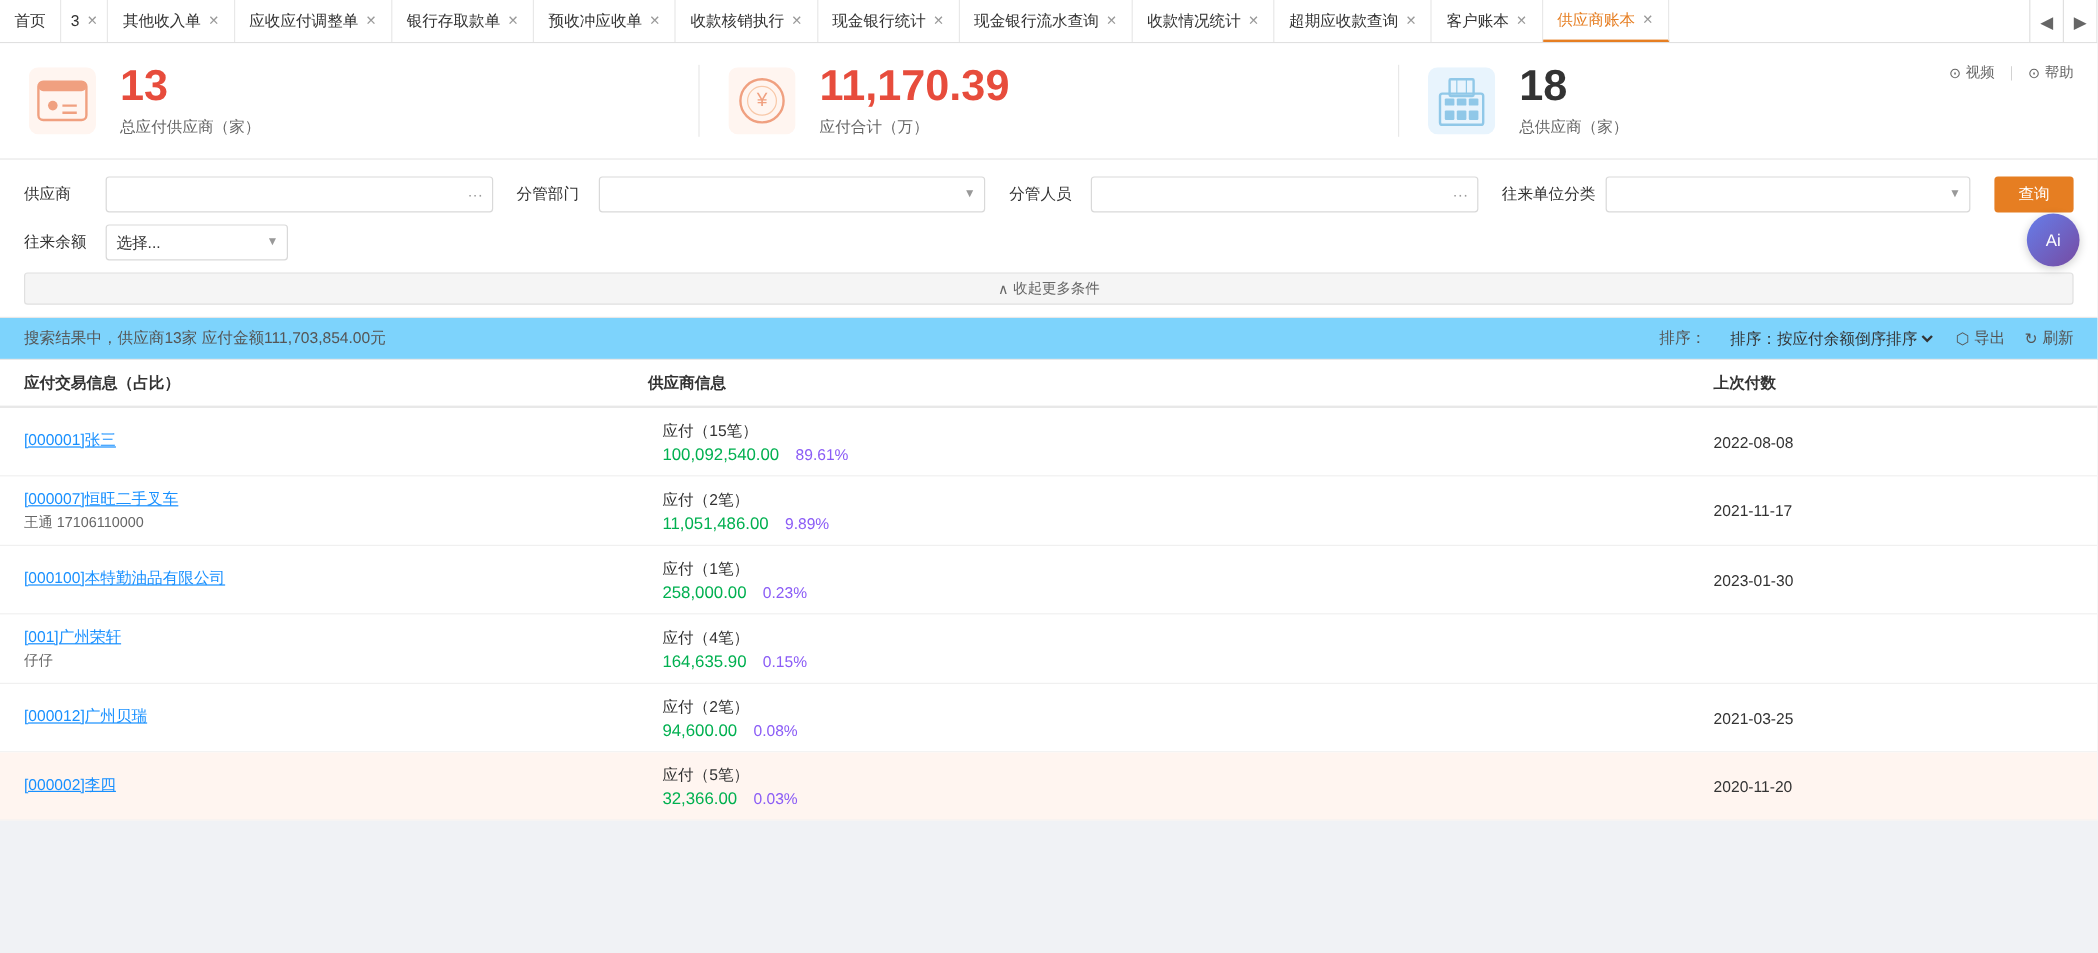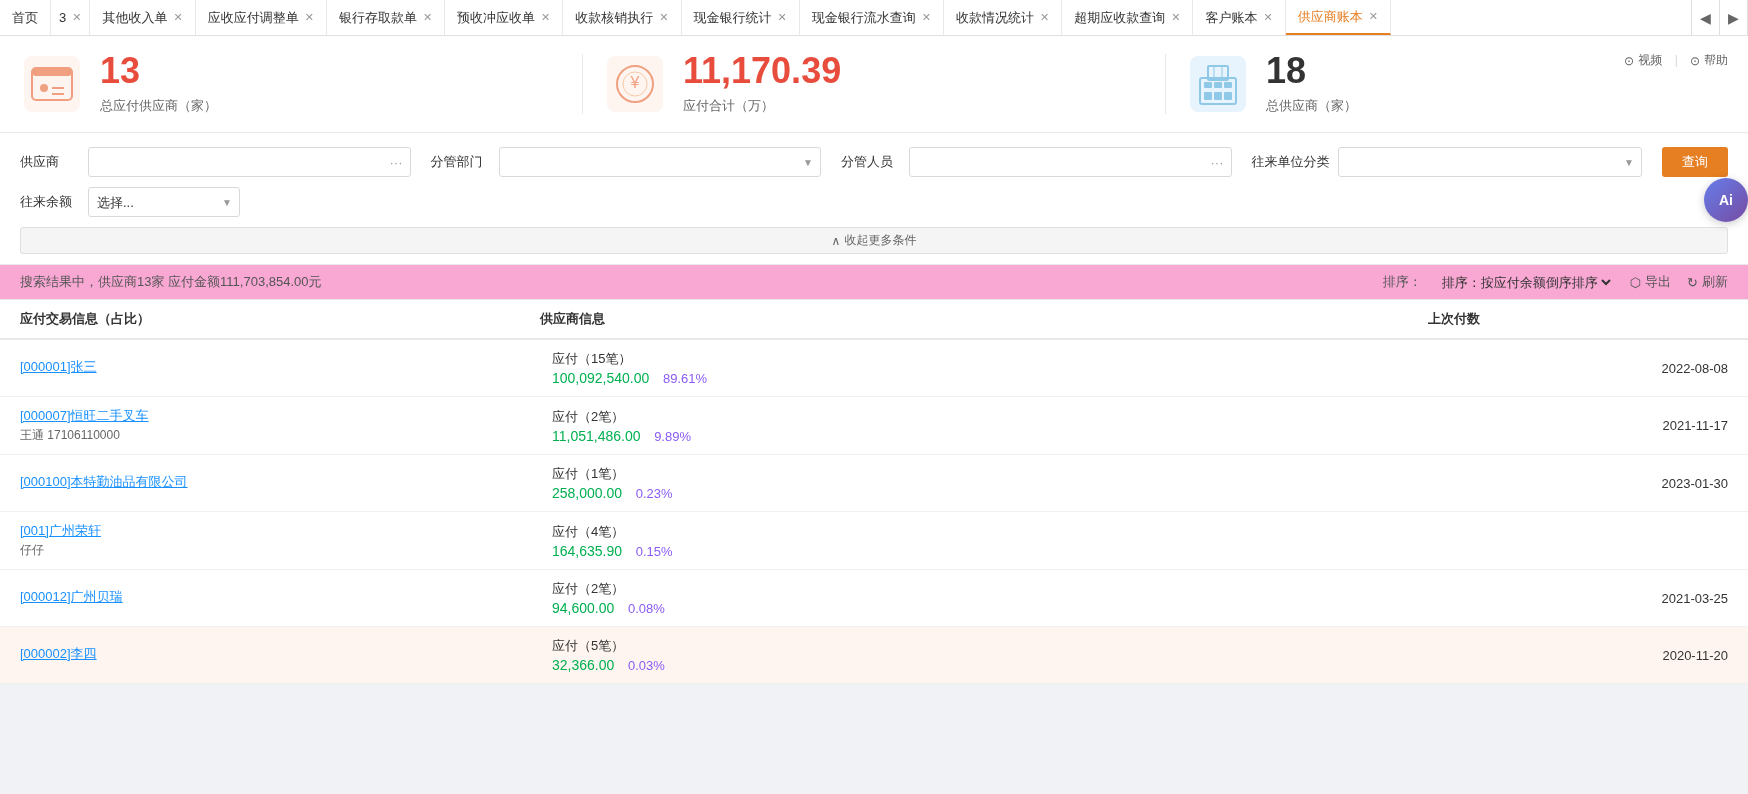--- a/index.html
+++ b/index.html
@@ -34,47 +34,47 @@
     .filter-select-wrapper { flex: 1; position: relative; display: flex; align-items: center; }
     .filter-select-wrapper select { width: 100%; height: 30px; border: 1px solid #d9d9d9; border-radius: 3px; padding: 0 26px 0 8px; font-size: 13px; color: #333; appearance: none; background: #fff; cursor: pointer; outline: none; }
     .filter-select-wrapper .chev { position: absolute; right: 8px; top: 50%; transform: translateY(-50%); color: #999; font-size: 10px; pointer-events: none; }
     .filter-input-wrapper { flex: 1; position: relative; display: flex; align-items: center; }
     .filter-input-wrapper input { width: 100%; height: 30px; border: 1px solid #d9d9d9; border-radius: 3px; padding: 0 26px 0 8px; font-size: 13px; color: #999; outline: none; }
     .filter-input-wrapper .dots { position: absolute; right: 8px; top: 50%; transform: translateY(-50%); color: #999; font-size: 13px; cursor: pointer; }
     .query-btn { background: #e67e22; color: #fff; border: none; border-radius: 3px; padding: 0 20px; height: 30px; font-size: 13px; cursor: pointer; white-space: nowrap; }
     .collapse-btn { display: flex; align-items: center; justify-content: center; margin: 0 auto; cursor: pointer; color: #666; font-size: 12px; background: #f5f5f5; border: 1px solid #e0e0e0; border-radius: 3px; padding: 4px 16px; }
 
     
-    .result-bar { display: flex; align-items: center; justify-content: space-between; padding: 8px 20px; background: #f9a8d4; border-bottom: 1px solid #e8e8e8; font-size: 13px; color: #555; }
+    .result-bar { display: flex; align-items: center; justify-content: space-between; padding: 8px 20px; background: #7dd3fc; border-bottom: 1px solid #e8e8e8; font-size: 13px; color: #555; }
     .result-bar .left { }
     .result-bar .right { display: flex; align-items: center; gap: 16px; }
     .sort-label { font-size: 13px; color: #555; }
     .sort-select { font-size: 13px; color: #333; border: none; background: transparent; cursor: pointer; }
     .action-btn { display: flex; align-items: center; gap: 4px; cursor: pointer; color: #555; font-size: 13px; }
 
     
     .table-container { background: #fff; margin: 0; }
     .table-header { display: grid; grid-template-columns: 520px 1fr 300px; padding: 10px 20px; border-bottom: 2px solid #e8e8e8; font-size: 13px; font-weight: bold; color: #333; background: #fff; }
     .table-row { display: grid; grid-template-columns: 520px 1fr 300px; padding: 10px 20px; border-bottom: 1px solid #f0f0f0; font-size: 13px; align-items: center; gap: 12px; }
     .table-row.highlight { background: #fff5f0; }
     .supplier-link { color: #1890ff; text-decoration: underline; cursor: pointer; display: block; margin-bottom: 2px; }
     .supplier-sub { color: #666; font-size: 12px; }
     .pay-info { }
     .pay-label { color: #333; font-size: 13px; margin-bottom: 2px; }
     .pay-amount { color: #00b050; font-size: 14px; font-weight: 500; display: inline-block; margin-right: 10px; }
     .pay-pct { color: #8b5cf6; font-size: 13px; }
-    .last-pay { color: #333; font-size: 13px; text-align: right; }
+    .last-pay { color: #333; font-size: 13px; }
 
     
     .table-scroll { max-height: 580px; overflow-y: auto; }
     .table-scroll::-webkit-scrollbar { width: 6px; }
     .table-scroll::-webkit-scrollbar-thumb { background: #ccc; border-radius: 3px; }
 
     
-    .ai-btn { position: fixed; right: 0; top: 178px; background: linear-gradient(135deg, #667eea, #764ba2); color: #fff; border-radius: 50%; width: 44px; height: 44px; display: flex; align-items: center; justify-content: center; font-size: 14px; font-weight: bold; cursor: pointer; box-shadow: 0 2px 8px rgba(0,0,0,0.2); z-index: 100; }
+    .ai-btn { position: fixed; right: 15px; top: 178px; background: linear-gradient(135deg, #667eea, #764ba2); color: #fff; border-radius: 50%; width: 44px; height: 44px; display: flex; align-items: center; justify-content: center; font-size: 14px; font-weight: normal; cursor: pointer; box-shadow: 0 2px 8px rgba(0,0,0,0.2); z-index: 100; }
   </style>
 </head>
 <body>
 
 <div class="nav-bar">
   <div class="nav-item">
     <span>首页</span>
   </div>
   <div class="nav-item" style="padding:0 8px;">
     <span>3</span>

